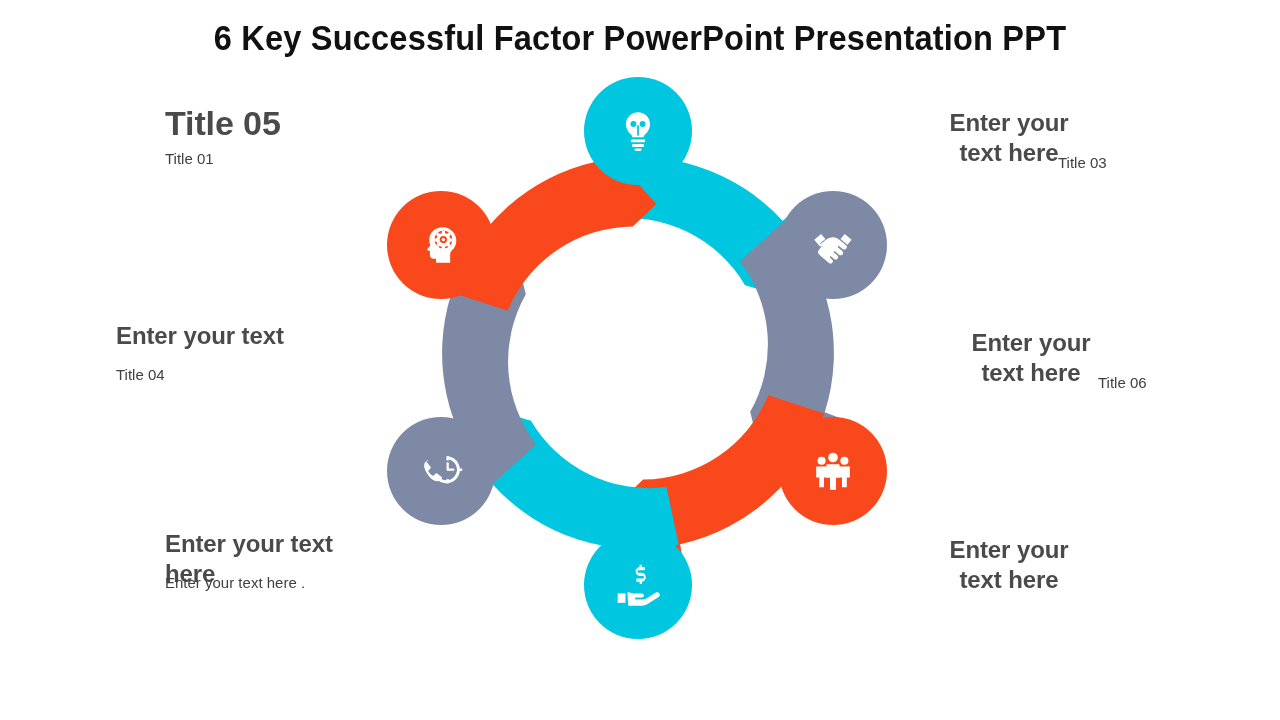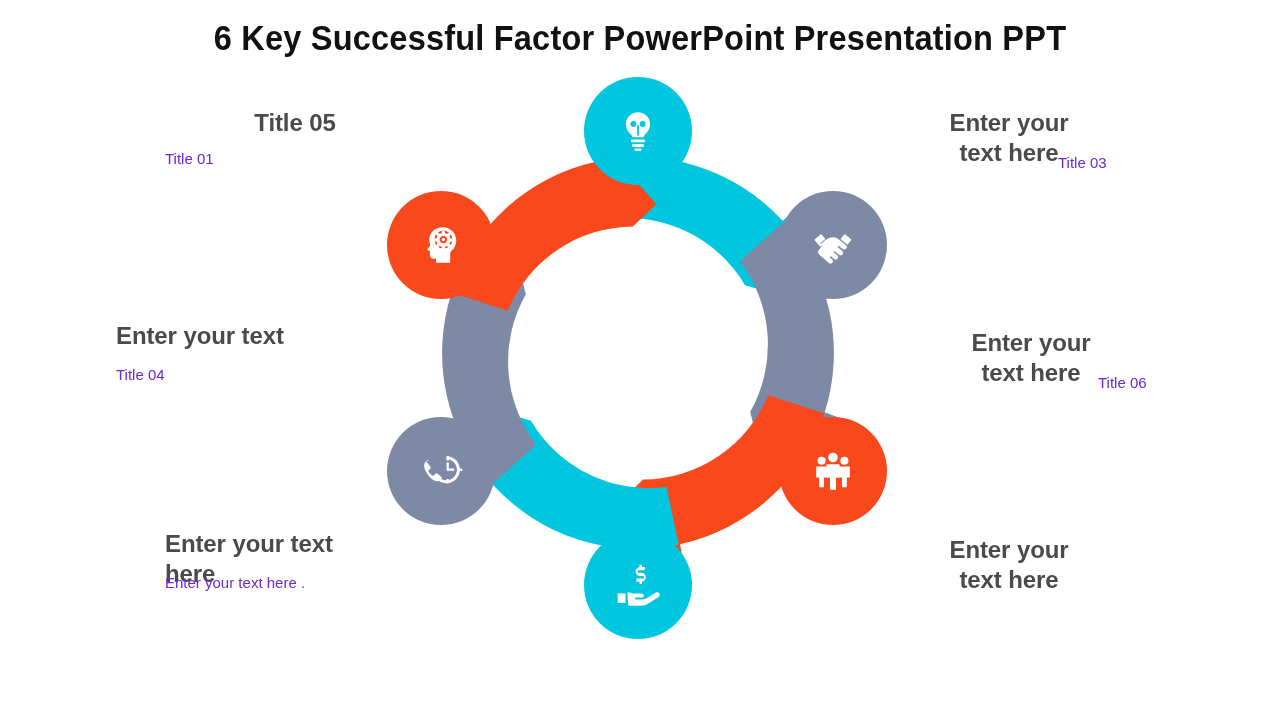--- a/index.html
+++ b/index.html
@@ -76,35 +76,35 @@
     font-size: 24px;
     font-weight: bold;
     line-height: 30px;
     color: #4a4a4a;
     letter-spacing: -0.1px;
   }
   .txt .sub {
     font-size: 15px;
     font-weight: normal;
     line-height: 19px;
-    color: #6d28d9;
+    color: #404040;
   }
   
   .txt.overlap { }
   .txt.overlap .sub {
     position: absolute;
     white-space: nowrap;
   }
 
   .txt-left  { text-align: left; }
   .txt-right { text-align: center; }
 
   
   .t05 { left: 165px; top: 108px; width: 260px; }
-  .t05 .head { font-size: 24px; text-align: center; }
+  .t05 .head { font-size: 34px; }
   .t05 .sub  { margin-top: 11px; }
 
   .t06 { left: 900px; top: 108px; width: 218px; }
   .t06 .sub { left: 158px; top: 45px; }
 
   .t04 { left: 900px; top: 328px; width: 262px; }
   .t04 .sub { left: 198px; top: 45px; }
 
   .t03 { left: 900px; top: 535px; width: 218px; }
 

